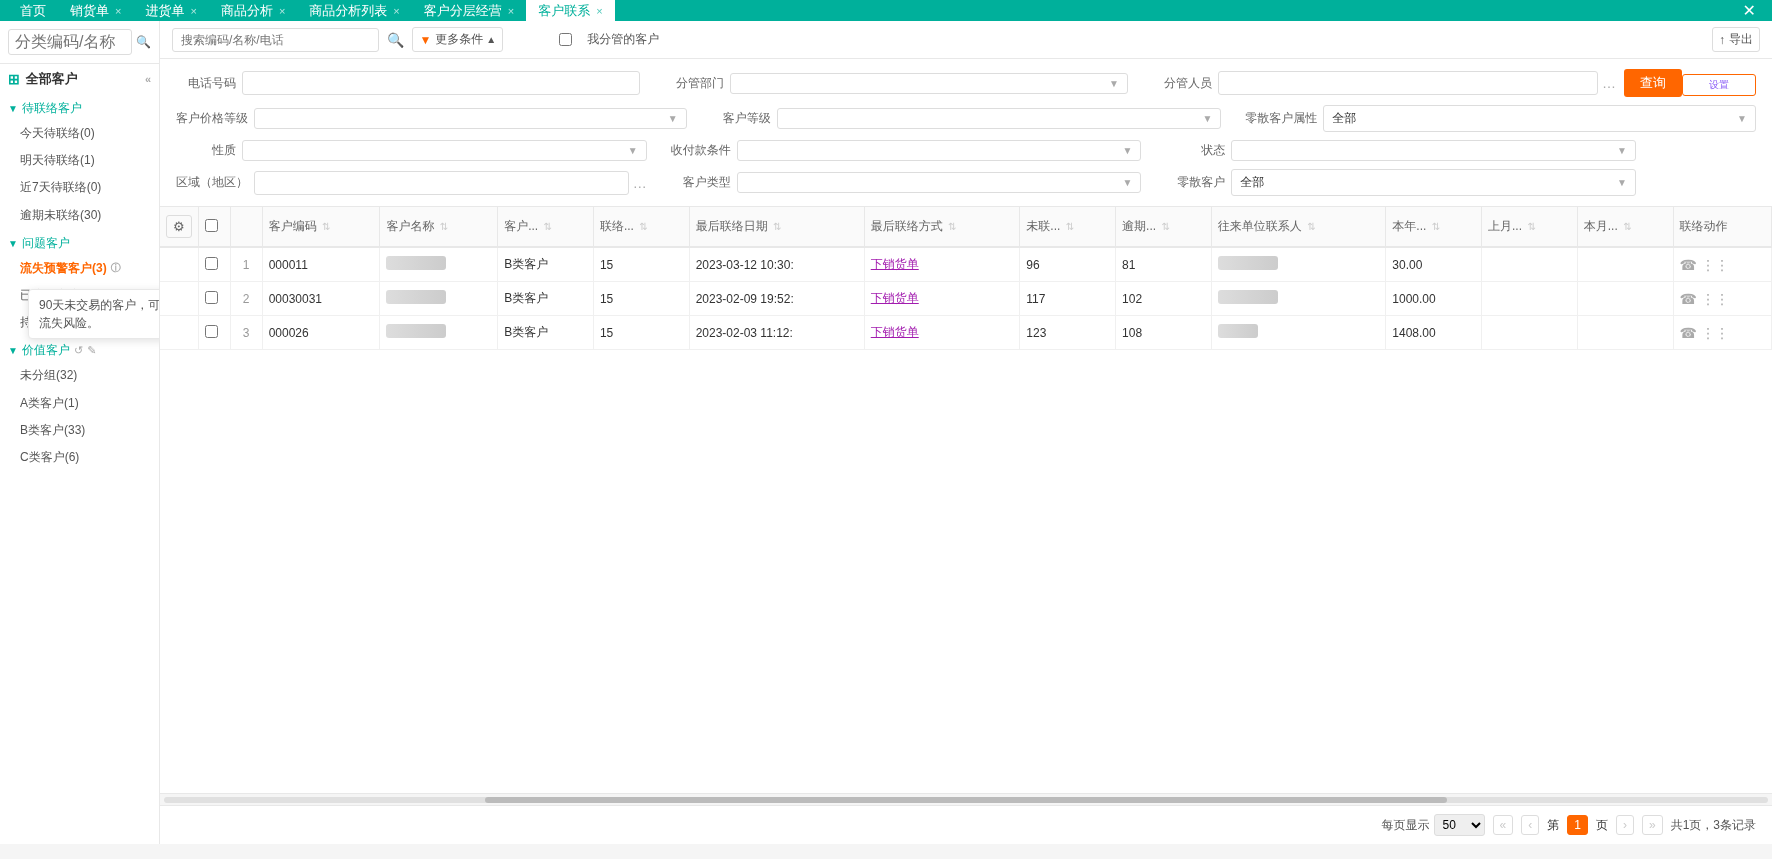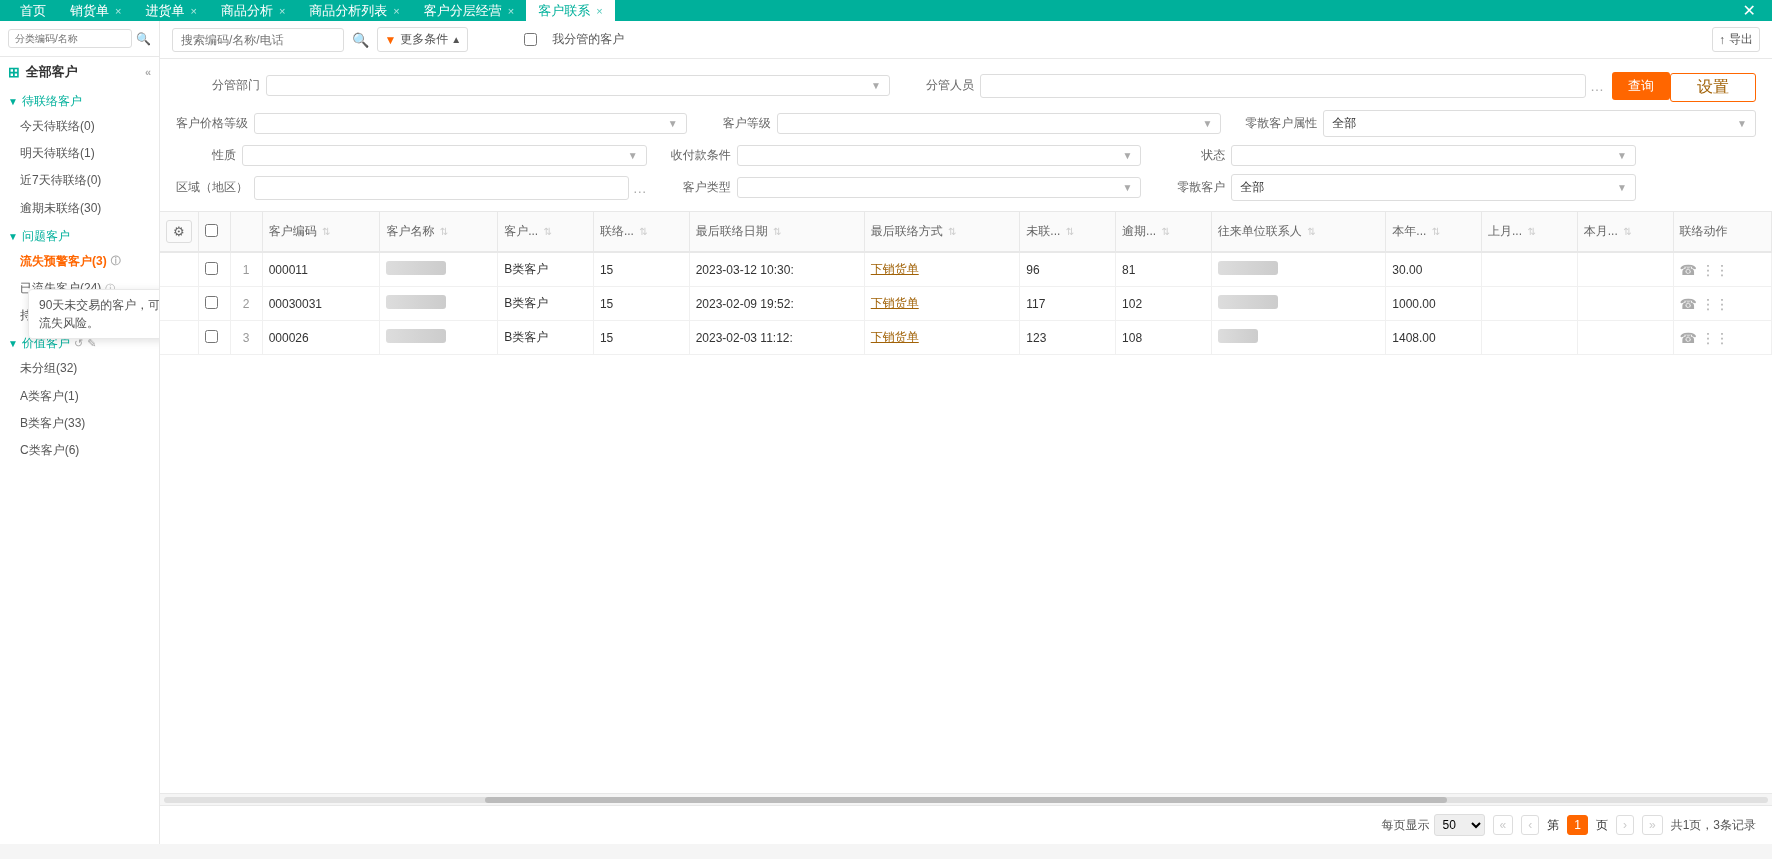--- a/index.html
+++ b/index.html
@@ -31,21 +31,21 @@
 
     
     .sidebar {
       width: 160px; background: #fff; border-right: 1px solid #e8e8e8;
       display: flex; flex-direction: column; overflow-y: auto; flex-shrink: 0;
     }
     .sidebar-search {
       display: flex; align-items: center; padding: 8px; border-bottom: 1px solid #e8e8e8;
     }
     .sidebar-search input {
-      border: 1px solid #ddd; border-radius: 3px; padding: 3px 6px; font-size: 10px; width: 100%; outline: none;
+      border: 1px solid #ddd; border-radius: 3px; padding: 3px 6px; font-size: 16px; width: 100%; outline: none;
     }
     .sidebar-search .search-icon { margin-left: 4px; color: #aaa; cursor: pointer; }
     .sidebar-all-customers {
       display: flex; align-items: center; padding: 6px 8px; font-weight: bold; font-size: 13px;
       cursor: pointer; color: #333;
     }
     .sidebar-all-customers .grid-icon { margin-right: 6px; font-size: 14px; color: #00b09b; }
     .sidebar-all-customers .collapse-icon { margin-left: auto; color: #aaa; font-size: 11px; }
 
     .sidebar-group-title {
@@ -73,21 +73,21 @@
       flex: 1; display: flex; flex-direction: column; overflow: hidden;
     }
 
     
     .filter-bar {
       display: flex; align-items: center; padding: 6px 12px; background: #fff;
       border-bottom: 1px solid #e8e8e8; gap: 8px;
     }
     .filter-search-input {
       border: 1px solid #ddd; border-radius: 3px; padding: 4px 8px; font-size: 12px;
-      width: 172px; outline: none; color: #aaa;
+      width: 207px; outline: none; color: #aaa;
     }
     .filter-search-btn {
       background: none; border: none; cursor: pointer; color: #ff6600; font-size: 14px;
     }
     .filter-more-btn {
       display: flex; align-items: center; cursor: pointer; color: #555; font-size: 12px;
       padding: 3px 6px; border: 1px solid #ddd; border-radius: 3px; background: #fff;
     }
     .filter-more-btn .filter-icon { margin-right: 4px; color: #ff6600; }
     .filter-checkbox { display: flex; align-items: center; gap: 15px; cursor: pointer; color: #555; margin-left: 8px; padding-left: 40px; }
@@ -123,22 +123,22 @@
     .filter-select .dropdown-arrow { color: #aaa; font-size: 10px; }
     .filter-divider { width: 24px; }
     .filter-dots { color: #aaa; font-size: 14px; cursor: pointer; margin-left: 4px; }
 
     
     .query-btn {
       background: #ff6600; color: #fff; border: none; border-radius: 3px;
       padding: 5px 16px; cursor: pointer; font-size: 13px;
     }
     .settings-btn {
-      background: #fff; color: #a16207; border: 1px solid #ff6600; border-radius: 3px;
-      padding: 3px 26px; cursor: pointer; font-size: 16px; margin-top: 4px;
+      background: #fff; color: #8b5cf6; border: 1px solid #ff6600; border-radius: 3px;
+      padding: 3px 26px; cursor: pointer; font-size: 10px; margin-top: 4px;
     }
     .btn-group { display: flex; flex-direction: row; align-items: center; margin-left: 8px; }
 
     
     .table-area {
       flex: 1; overflow: auto; background: #fff;
     }
     table {
       width: 100%; border-collapse: collapse; font-size: 12px;
     }
@@ -149,21 +149,21 @@
       padding: 8px 6px; text-align: left; color: #666; font-weight: normal;
       border-right: 1px solid #e8e8e8; white-space: nowrap; position: relative;
     }
     thead th .sort-icon { color: #ccc; font-size: 10px; margin-left: 2px; }
     tbody tr {
       border-bottom: 1px solid #f0f0f0;
     }
     tbody td {
       padding: 8px 6px; border-right: 1px solid #f0f0f0; white-space: nowrap;
     }
-    .td-link { color: #a16207; cursor: pointer; text-decoration: underline; }
+    .td-link { color: #a21caf; cursor: pointer; text-decoration: underline; }
     .td-blurred {
       background: linear-gradient(90deg, #ddd 0%, #ccc 100%);
       border-radius: 3px; height: 14px; display: inline-block; width: 60px;
     }
     .td-blurred-sm {
       background: linear-gradient(90deg, #ddd 0%, #ccc 100%);
       border-radius: 3px; height: 14px; display: inline-block; width: 40px;
     }
     .row-num { color: #999; text-align: center; }
     .action-icons { display: flex; gap: 4px; align-items: center; }
@@ -328,20 +328,24 @@
       <div class="spacer"></div>
       <div class="export-btn">
         <span>↑</span>
         <span>导出</span>
       </div>
     </div>
 
     <div class="adv-filters">
 
       <div class="adv-filter-row">
+        <div class="filter-field">
+          <span class="filter-label">电话号码</span>
+          <input type="text" class="filter-input" style="">
+        </div>
         <div class="filter-divider"></div>
         <div class="filter-field">
           <span class="filter-label">分管部门</span>
           <div class="filter-select">
             <span></span>
             <span class="dropdown-arrow">▼</span>
           </div>
         </div>
         <div class="filter-divider"></div>
         <div class="filter-field">

